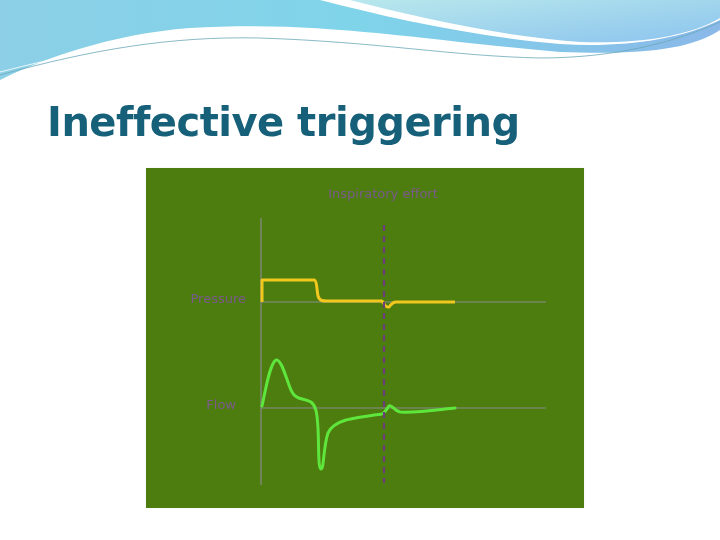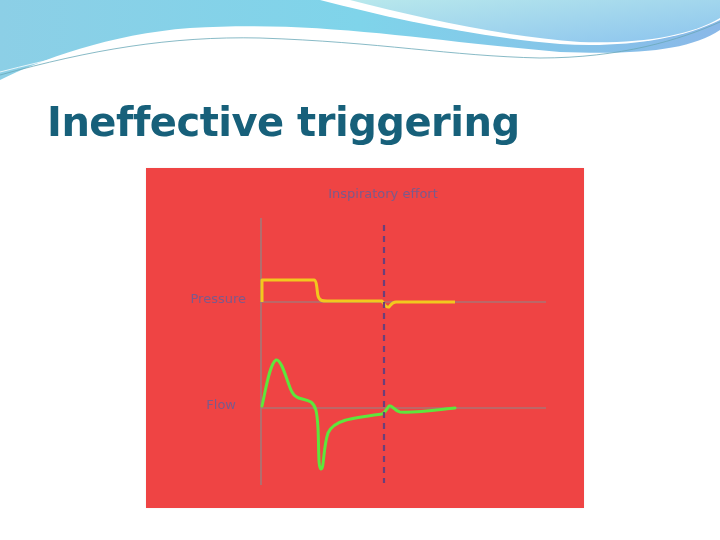--- a/index.html
+++ b/index.html
@@ -1,19 +1,19 @@
 <!DOCTYPE html>
 <html><head>
   <meta charset="utf-8">
   <style>
     html, body { margin:0; padding:0; }
     body { width:720px; height:540px; position:relative; overflow:hidden; background:#ffffff; font-family:"Liberation Sans", sans-serif; }
     .banner { position:absolute; left:0; top:0; width:720px; height:90px; }
     .title { position:absolute; left:36px; top:88px; margin:11px; font-family:"DejaVu Sans", sans-serif; font-weight:bold; font-size:40px; color:#17607a; letter-spacing:-0.5px; }
-    .figure { position:absolute; left:146px; top:168px; width:438px; height:340px; background:#ef4444; box-shadow:0 0 2px #f0f0f0; }
+    .figure { position:absolute; left:146px; top:168px; width:438px; height:340px; background:#4d7c0f; box-shadow:0 0 2px #f0f0f0; }
     .figure svg { position:absolute; left:0; top:0; }
     .lbl { font-family:"DejaVu Sans", sans-serif; fill:#7b5a8c; }
   </style>
 </head>
 <body>
 
 <svg class="banner" width="720" height="90" viewBox="0 0 720 90">
   <defs>
     <linearGradient id="g1" x1="0" y1="0" x2="1" y2="0">
       <stop offset="0" stop-color="#8ccfe6"></stop>

